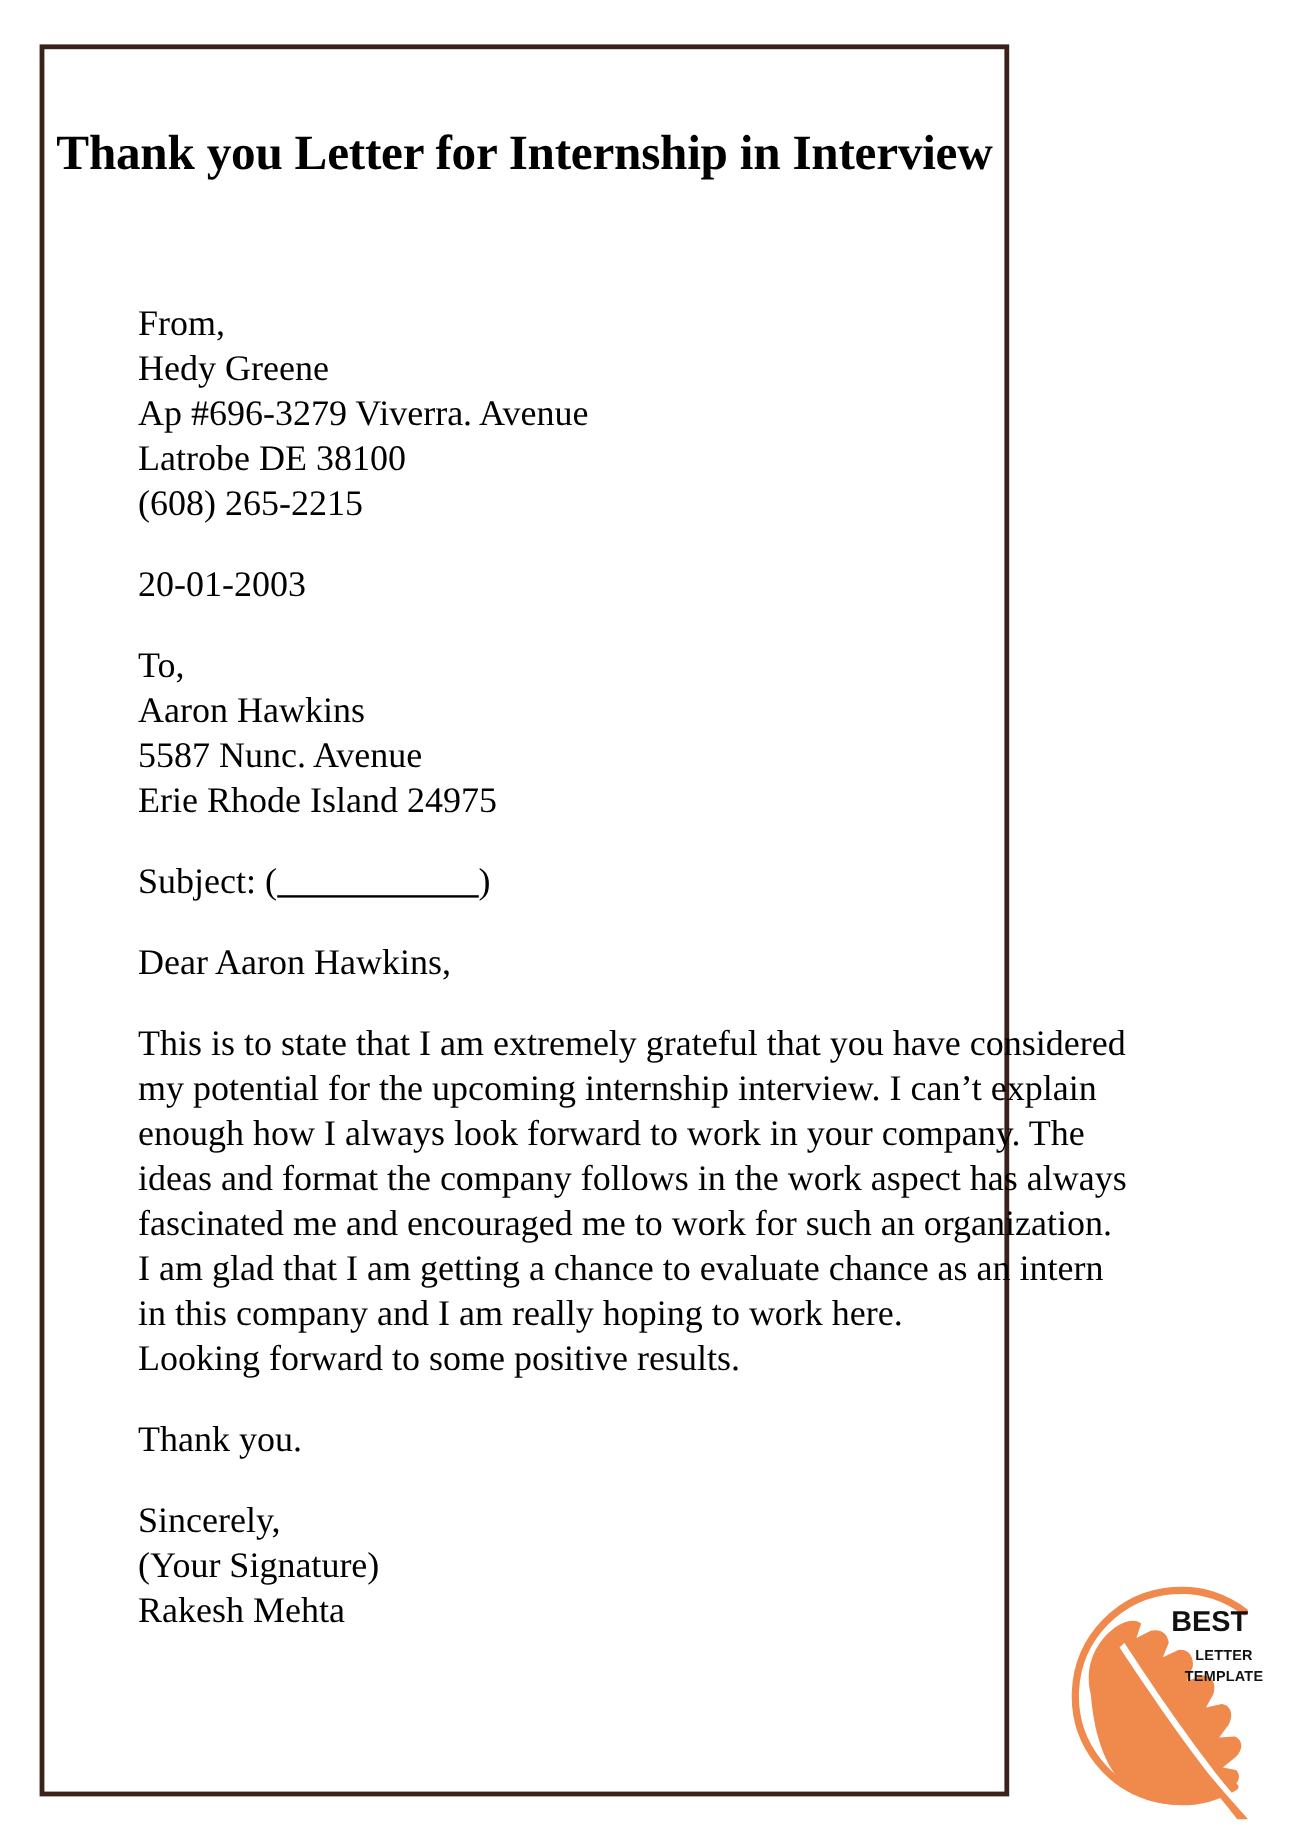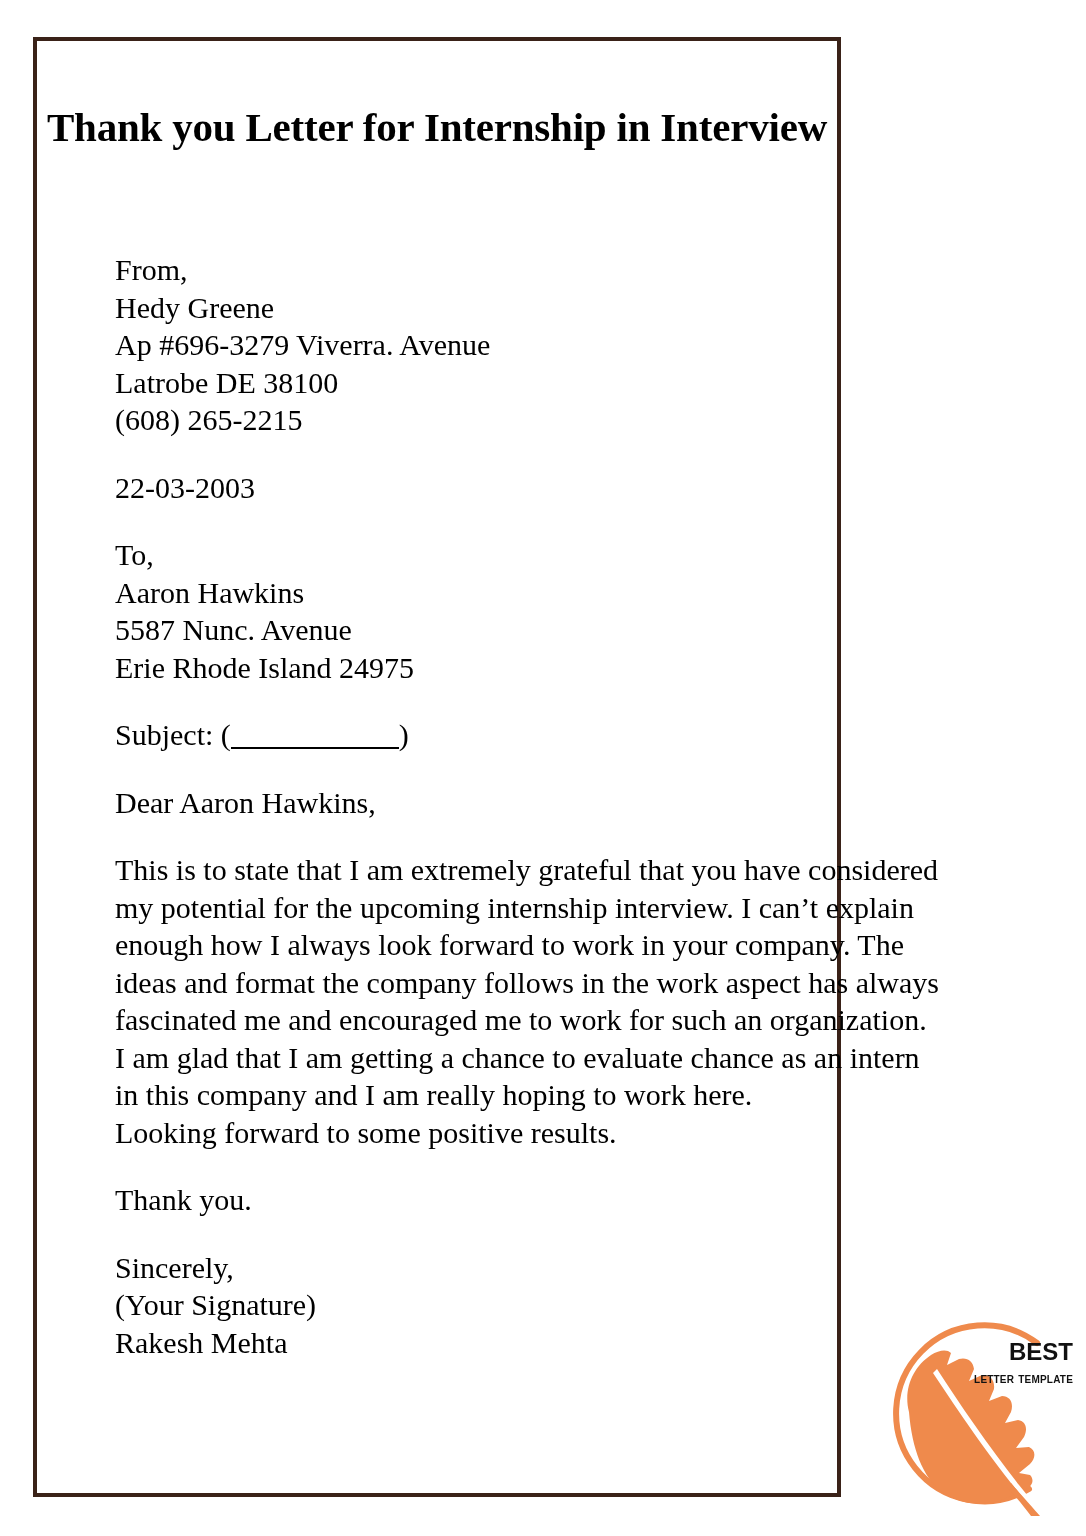--- a/index.html
+++ b/index.html
@@ -87,34 +87,34 @@
   #logo svg {
     display: block;
     width: 205px;
     height: 200px;
   }
   .logo-text {
     position: absolute;
     left: 64px;
     top: 13px;
     width: 130px;
-    text-align: right;
+    text-align: center;
     font-family: "Liberation Sans Narrow", "Liberation Sans", "DejaVu Sans", sans-serif;
   }
   .logo-best {
     font-size: 34px;
     font-weight: bold;
     letter-spacing: 0px;
     line-height: 36px;
     color: #111111;
     font-variant: small-caps;
     text-transform: lowercase;
   }
   .logo-sub {
-    font-size: 14px;
+    font-size: 17px;
     font-weight: bold;
     line-height: 18px;
     color: #111111;
     font-variant: small-caps;
     text-transform: lowercase;
     letter-spacing: 0.2px;
     margin-top: 3px;
     margin-left: 24px;
   }
 </style>
@@ -129,21 +129,21 @@
 
     <div class="block">
       <div class="line">From,</div>
       <div class="line">Hedy Greene</div>
       <div class="line">Ap #696-3279 Viverra. Avenue</div>
       <div class="line">Latrobe DE 38100</div>
       <div class="line">(608) 265-2215</div>
     </div>
 
     <div class="block">
-      <div class="line">22-03-2003</div>
+      <div class="line">20-01-2003</div>
     </div>
 
     <div class="block">
       <div class="line">To,</div>
       <div class="line">Aaron Hawkins</div>
       <div class="line">5587 Nunc. Avenue</div>
       <div class="line">Erie Rhode Island 24975</div>
     </div>
 
     <div class="block">

